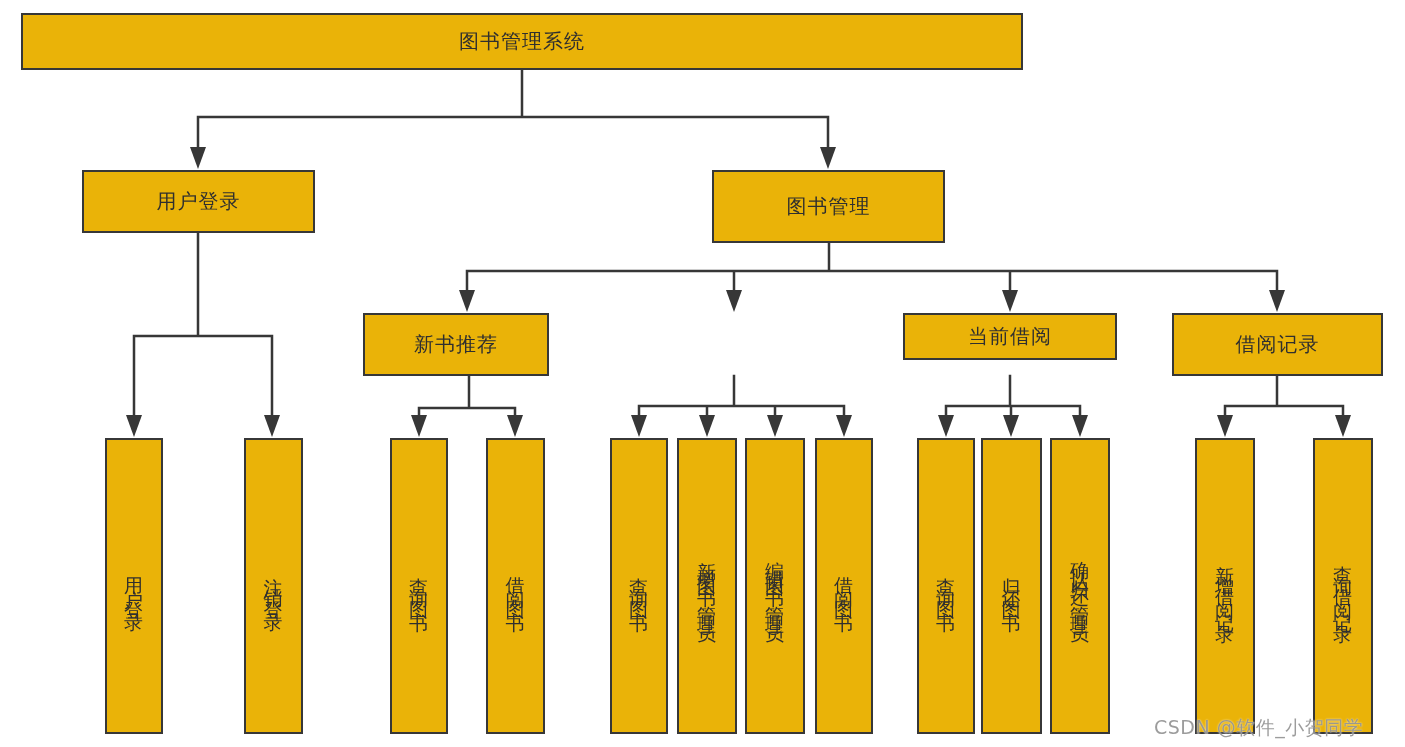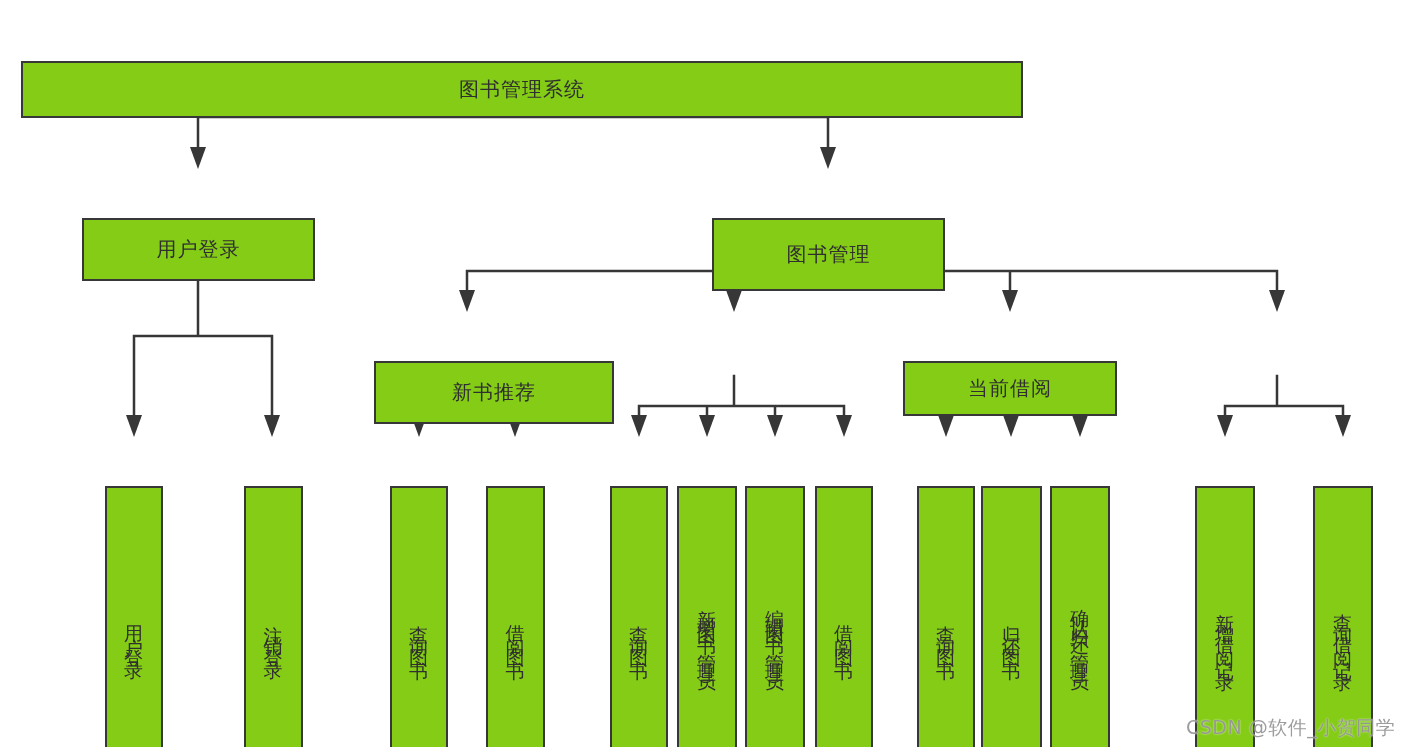--- a/index.html
+++ b/index.html
@@ -2,30 +2,30 @@
 <html><head>
 <meta charset="utf-8">
 <style>
   html,body{margin:0;padding:0;background:#ffffff;}
   #canvas{
     position:relative;width:1405px;height:747px;background:#ffffff;overflow:hidden;
     font-family:"DejaVu Sans",sans-serif;color:#2f2f2f;
   }
   #connector-layer{position:absolute;left:0;top:0;width:1405px;height:747px;z-index:1;}
   .box{
-    position:absolute;box-sizing:border-box;border:2.5px solid #373737;background:#84cc16;
-    display:flex;align-items:center;justify-content:center;z-index:2;margin-top:48px;
+    position:absolute;box-sizing:border-box;border:2.5px solid #373737;background:#eab308;
+    display:flex;align-items:center;justify-content:center;z-index:2;
   }
   .box.h span{font-size:20px;letter-spacing:1px;white-space:nowrap;}
   .box.v span{
     writing-mode:vertical-rl;text-orientation:mixed;
     font-size:19px;letter-spacing:12px;line-height:1.1;white-space:nowrap;
   }
   #watermark{
-    position:absolute;left:1186px;top:715px;z-index:5;
+    position:absolute;left:1154px;top:715px;z-index:5;
     font-size:19px;color:rgba(145,145,145,0.9);white-space:nowrap;letter-spacing:0.5px;
     text-shadow:0 0 2px rgba(255,255,255,0.8);
     text-align:right;
   }
 </style>
 </head>
 <body>
 
 <div id="canvas">
 
@@ -58,25 +58,28 @@
     <span>图书管理系统</span>
   </div>
 
   <div class="box h" style="left:82px;top:170px;width:233px;height:63px">
     <span>用户登录</span>
   </div>
   <div class="box h" style="left:712px;top:170px;width:233px;height:73px">
     <span>图书管理</span>
   </div>
 
-  <div class="box h" style="left:374px;top:313px;width:240px;height:63px">
+  <div class="box h" style="left:363px;top:313px;width:186px;height:63px">
     <span>新书推荐</span>
   </div>
-  <div class="box h" style="left:903px;top:313px;width:214px;height:55px">
+  <div class="box h" style="left:903px;top:313px;width:214px;height:47px">
     <span>当前借阅</span>
+  </div>
+  <div class="box h" style="left:1172px;top:313px;width:211px;height:63px">
+    <span>借阅记录</span>
   </div>
 
   <div class="box v" style="left:105px;top:438px;width:58px;height:296px">
     <span>用户登录</span>
   </div>
   <div class="box v" style="left:244px;top:438px;width:59px;height:296px">
     <span>注销登录</span>
   </div>
 
   <div class="box v" style="left:390px;top:438px;width:58px;height:296px">

